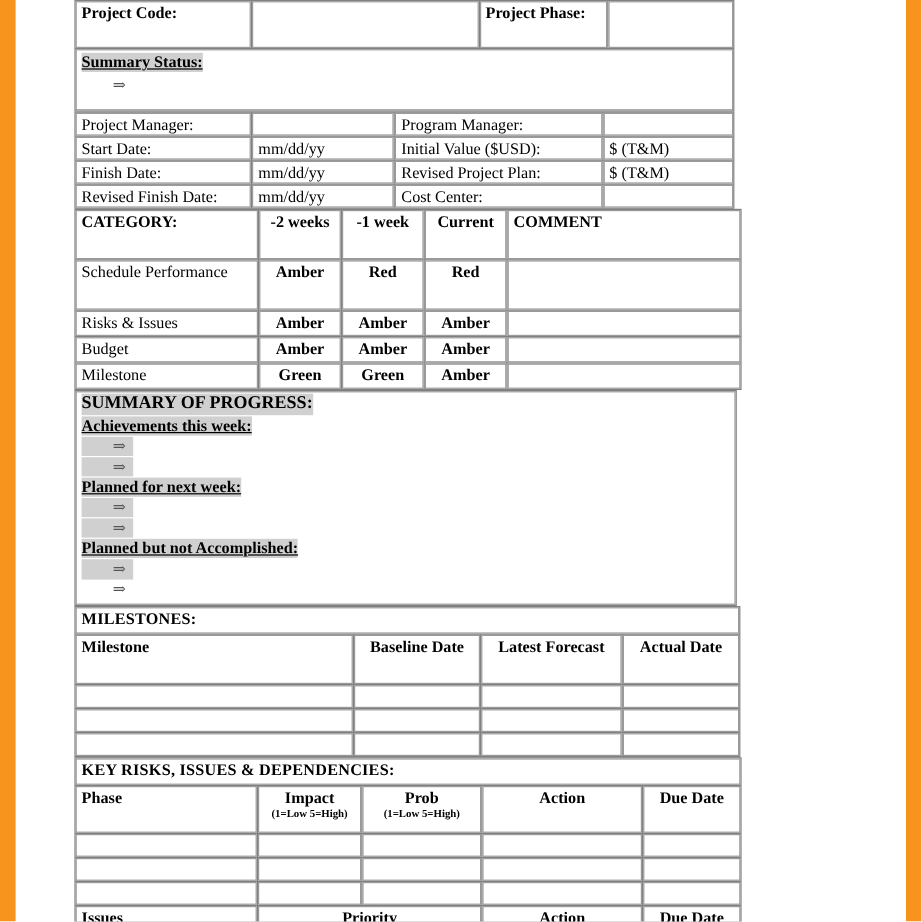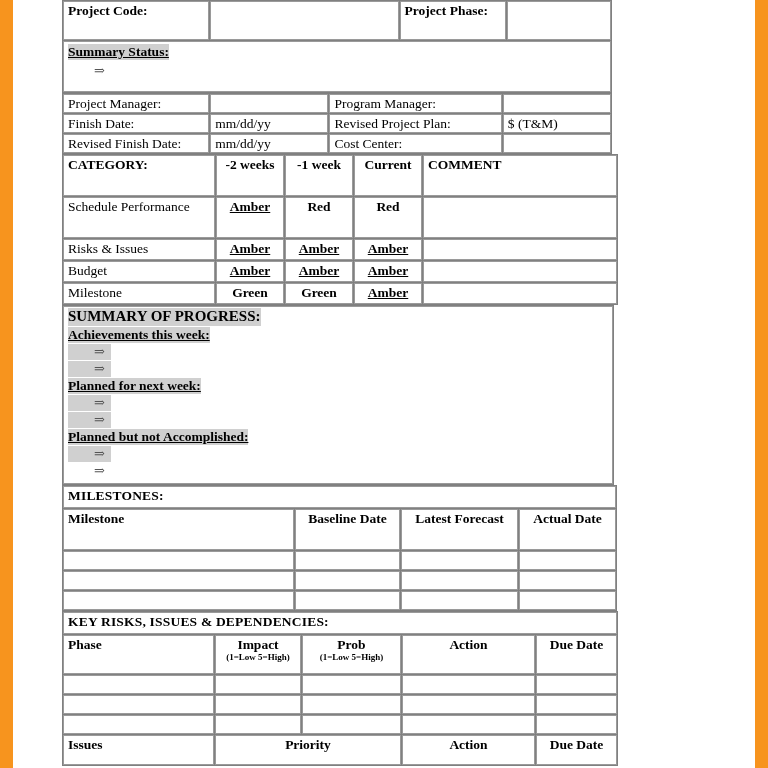--- a/index.html
+++ b/index.html
@@ -55,21 +55,21 @@
   td.sect {
     background: #d9d9d9; font-weight: bold; font-size: 15.5px;
     letter-spacing: .2px;
   }
 
   
   td.rag {
     font-weight: bold; text-align: center; vertical-align: middle;
     font-size: 14px;
   }
-  td.rag-amber { background: #FFFF00; color: #1a1a1a; text-decoration: underline; }
+  td.rag-amber { background: #FFFF00; color: #1a1a1a; }
   td.rag-red   { background: #FF0000; color: #1a1a1a; }
   td.rag-green { background: #33CC33; color: #14330f; }
 
   
   td.progress { padding: 2px 4px 4px 4px; }
   .sop-title {
     font-weight: bold; font-size: 15px;
     background: #d0d0d0; display: inline-block;
     line-height: 1.15;
   }
@@ -135,20 +135,26 @@
           <col style="width:108px">
         </colgroup>
       <tbody>
         <tr>
           <td class="sh">Project Manager:</td>
           <td class="wh"></td>
           <td class="sh">Program Manager:</td>
           <td class="wh"></td>
         </tr>
         <tr>
+          <td class="sh">Start Date:</td>
+          <td class="wh">mm/dd/yy</td>
+          <td class="sh">Initial Value ($USD):</td>
+          <td class="wh">$ (T&amp;M)</td>
+        </tr>
+        <tr>
           <td class="sh">Finish Date:</td>
           <td class="wh">mm/dd/yy</td>
           <td class="sh">Revised Project Plan:</td>
           <td class="wh">$ (T&amp;M)</td>
         </tr>
         <tr>
           <td class="sh">Revised Finish Date:</td>
           <td class="wh">mm/dd/yy</td>
           <td class="sh">Cost Center:</td>
           <td class="wh"></td>

